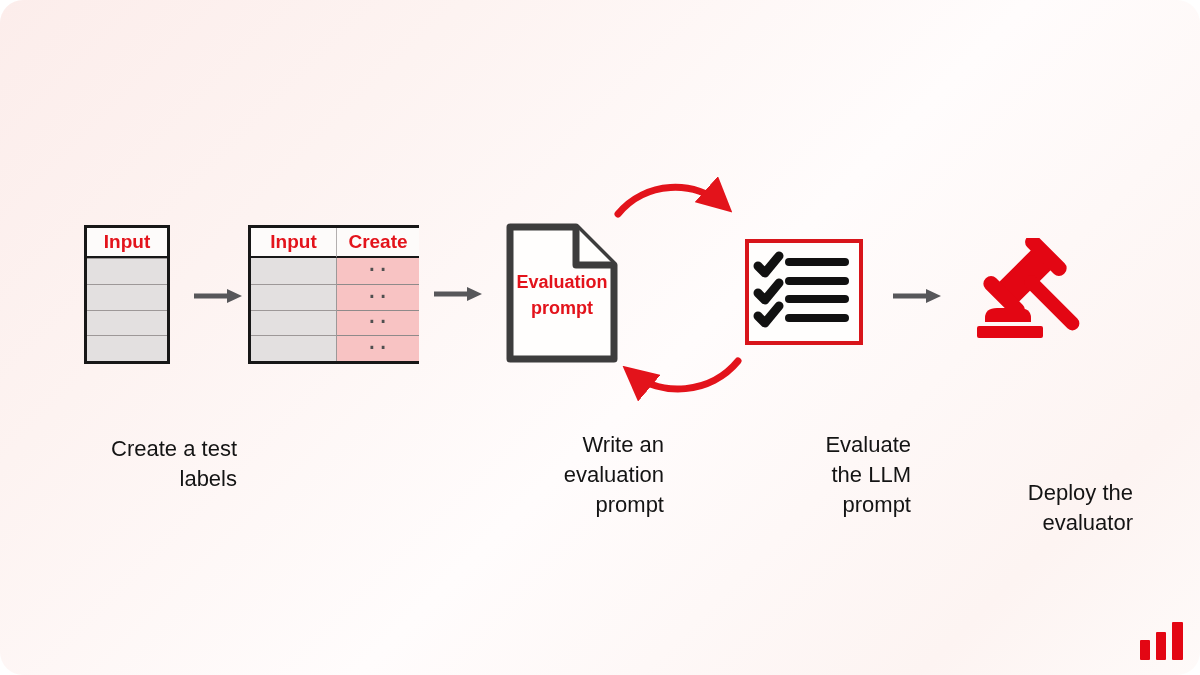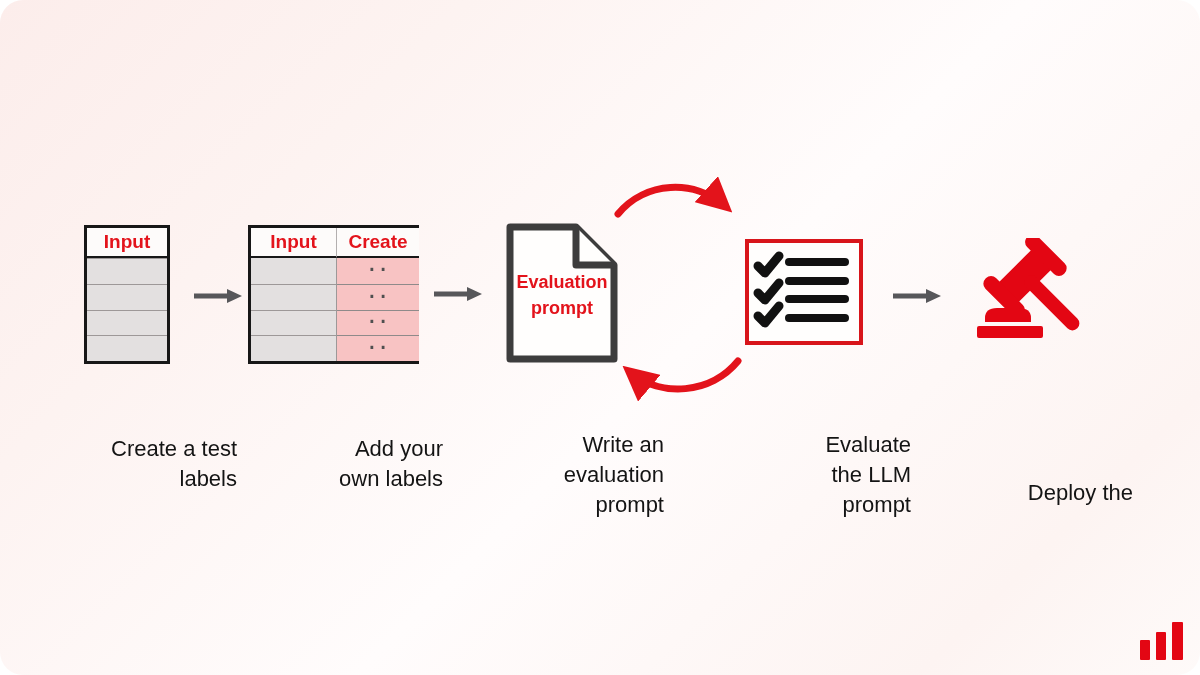--- a/index.html
+++ b/index.html
@@ -170,36 +170,33 @@
       <rect x="43" y="40" width="14" height="72" rx="7"></rect>
     </g>
     <path d="M 10 84 L 10 80 Q 10 70 22 70 L 44 70 Q 56 70 56 80 L 56 84 Z" fill="#e30613"></path>
     <rect x="2" y="88" width="66" height="12" rx="2" fill="#e30613"></rect>
   </svg>
 
   <div class="step-label" style="left:17px; top:434px;">
     <div>Create a test</div>
     <div>labels</div>
   </div>
-  <div class="step-label" style="left:223px; top:434px;">
-    <div>Add your</div>
-    <div>own labels</div>
-  </div>
   <div class="step-label" style="left:444px; top:430px;">
     <div>Write an</div>
     <div>evaluation</div>
     <div>prompt</div>
   </div>
   <div class="step-label" style="left:691px; top:430px;">
     <div>Evaluate</div>
     <div>the LLM</div>
     <div>prompt</div>
   </div>
   <div class="step-label" style="left:913px; top:434px;margin-top:44px;">
     <div>Deploy the</div>
+    <div>evaluator</div>
   </div>
 
   <svg class="abs" style="left:1138px; top:620px;" width="48" height="40" viewBox="0 0 48 40">
     <rect x="2" y="20" width="10" height="20" rx="1" fill="#e30613"></rect>
     <rect x="18" y="12" width="10" height="28" rx="1" fill="#e30613"></rect>
     <rect x="34" y="2" width="11" height="38" rx="1" fill="#e30613"></rect>
   </svg>
 
 </div>
 

